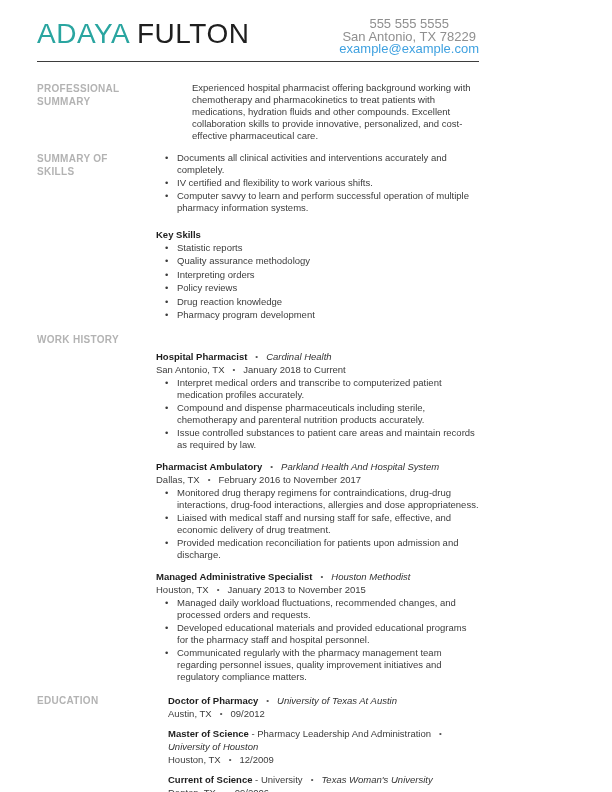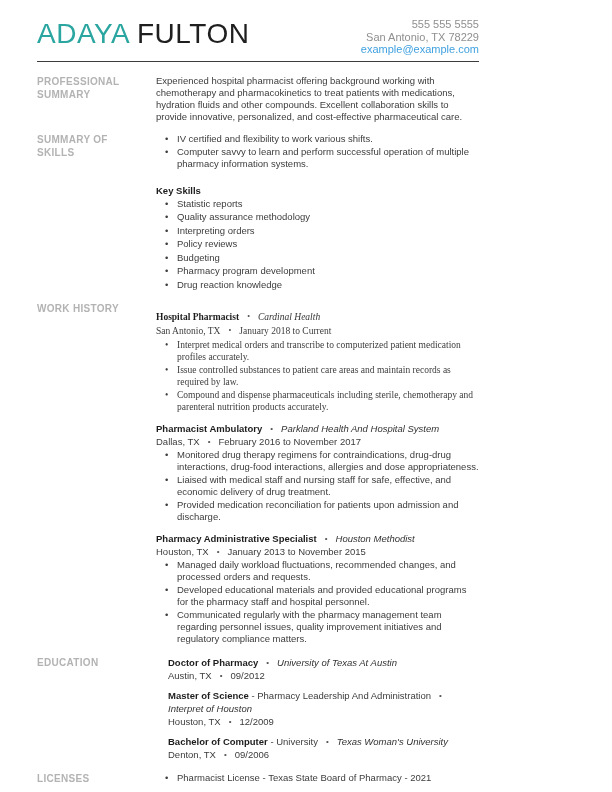--- a/index.html
+++ b/index.html
@@ -5,36 +5,36 @@
     html,body{margin:0;padding:0;background:#ffffff;}
     .page{
       width:516px;height:792px;box-sizing:border-box;
       padding:16px 37px 0 37px;
       font-family:"Liberation Sans",sans-serif;
       color:#3c3c3c;overflow:hidden;background:#ffffff;
     }
     .hdr{display:flex;justify-content:space-between;align-items:flex-start;}
     .name{margin:2px 0 0 0;font-size:28px;font-weight:normal;letter-spacing:.5px;color:#1f1f1f;line-height:32px;}
     .name-first{color:#2aa5a0;}
-    .contact{text-align:right;font-size:11px;line-height:12.5px;color:#8f8f8f;margin-top:2px;}
+    .contact{text-align:center;font-size:13px;line-height:12.5px;color:#8f8f8f;margin-top:2px;}
     .email{color:#3fa1e0;}
     .rule{border-top:1px solid #3d3d3d;margin-top:5px;height:0;}
     .section{display:grid;grid-template-columns:119px 1fr;margin-top:10px;}
-    .section.first{margin-top:13px;}
+    .section.first{margin-top:20px;gap:36px;}
     .label{font-size:10px;font-weight:bold;line-height:13px;color:#b3b3b3;letter-spacing:.3px;padding-right:8px;}
     .content{font-size:9.5px;line-height:12px;}
     p.sum{margin:0;}
     ul.bullets{margin:0;padding:0 0 0 21px;list-style:none;}
     ul.bullets li{position:relative;line-height:12px;margin:0 0 1px 0;}
     ul.bullets li::before{content:"\2022";position:absolute;left:-12px;color:#3c3c3c;}
     .key{margin-top:14px;}
     .key-h{font-weight:bold;color:#1d1d1d;line-height:13px;margin-bottom:1px;}
     .key ul.bullets li{line-height:12.5px;}
     .job{margin-top:9px;}
-    .job.j0{margin-top:8px;font-family:Liberation Serif, serif;}
+    .job.j0{margin-top:17px;}
     .line1{line-height:13px;}
     .line2{line-height:13px;margin-bottom:1px;}
     .b{font-weight:bold;color:#1d1d1d;}
     .it{font-style:italic;color:#333333;}
     .sep{display:inline-block;margin:0 8px;font-size:8px;color:#555555;vertical-align:1px;}
     .degree{margin-top:7px;margin-left:12px;}
     .degree.d0{margin-top:0;}
   </style>
 </head>
 <body>
@@ -56,64 +56,64 @@
     <div class="label">PROFESSIONAL SUMMARY</div>
     <div class="content">
       <p class="sum">Experienced hospital pharmacist offering background working with chemotherapy and pharmacokinetics to treat patients with medications, hydration fluids and other compounds. Excellent collaboration skills to provide innovative, personalized, and cost-effective pharmaceutical care.</p>
     </div>
   </div>
 
   <div class="section">
     <div class="label">SUMMARY OF SKILLS</div>
     <div class="content">
       <ul class="bullets">
+        <li>Documents all clinical activities and interventions accurately and completely.</li>
         <li>IV certified and flexibility to work various shifts.</li>
         <li>Computer savvy to learn and perform successful operation of multiple pharmacy information systems.</li>
       </ul>
       <div class="key">
         <div class="key-h">Key Skills</div>
         <ul class="bullets">
           <li>Statistic reports</li>
           <li>Quality assurance methodology</li>
           <li>Interpreting orders</li>
           <li>Policy reviews</li>
-          <li>Budgeting</li>
+          <li>Drug reaction knowledge</li>
           <li>Pharmacy program development</li>
-          <li>Drug reaction knowledge</li>
         </ul>
       </div>
     </div>
   </div>
 
   <div class="section">
     <div class="label">WORK HISTORY</div>
     <div class="content">
 
       <div class="job j0">
         <div class="line1"><span class="b">Hospital Pharmacist</span><span class="sep">•</span><span class="it">Cardinal Health</span></div>
         <div class="line2"><span>San Antonio, TX</span><span class="sep">•</span><span>January 2018 to Current</span></div>
         <ul class="bullets">
           <li>Interpret medical orders and transcribe to computerized patient medication profiles accurately.</li>
+          <li>Compound and dispense pharmaceuticals including sterile, chemotherapy and parenteral nutrition products accurately.</li>
           <li>Issue controlled substances to patient care areas and maintain records as required by law.</li>
-          <li>Compound and dispense pharmaceuticals including sterile, chemotherapy and parenteral nutrition products accurately.</li>
         </ul>
       </div>
 
       <div class="job">
         <div class="line1"><span class="b">Pharmacist Ambulatory</span><span class="sep">•</span><span class="it">Parkland Health And Hospital System</span></div>
         <div class="line2"><span>Dallas, TX</span><span class="sep">•</span><span>February 2016 to November 2017</span></div>
         <ul class="bullets">
           <li>Monitored drug therapy regimens for contraindications, drug-drug interactions, drug-food interactions, allergies and dose appropriateness.</li>
           <li>Liaised with medical staff and nursing staff for safe, effective, and economic delivery of drug treatment.</li>
           <li>Provided medication reconciliation for patients upon admission and discharge.</li>
         </ul>
       </div>
 
       <div class="job">
-        <div class="line1"><span class="b">Pharmacy Administrative Specialist</span><span class="sep">•</span><span class="it">Houston Methodist</span></div>
+        <div class="line1"><span class="b">Managed Administrative Specialist</span><span class="sep">•</span><span class="it">Houston Methodist</span></div>
         <div class="line2"><span>Houston, TX</span><span class="sep">•</span><span>January 2013 to November 2015</span></div>
         <ul class="bullets">
           <li>Managed daily workload fluctuations, recommended changes, and processed orders and requests.</li>
           <li>Developed educational materials and provided educational programs for the pharmacy staff and hospital personnel.</li>
           <li>Communicated regularly with the pharmacy management team regarding personnel issues, quality improvement initiatives and regulatory compliance matters.</li>
         </ul>
       </div>
 
     </div>
   </div>
@@ -121,26 +121,26 @@
   <div class="section">
     <div class="label">EDUCATION</div>
     <div class="content">
 
       <div class="degree d0">
         <div class="line1"><span class="b">Doctor of Pharmacy</span><span class="sep">•</span><span class="it">University of Texas At Austin</span></div>
         <div class="line2"><span>Austin, TX</span><span class="sep">•</span><span>09/2012</span></div>
       </div>
 
       <div class="degree">
-        <div class="line1"><span class="b">Master of Science</span> <span>- Pharmacy Leadership And Administration</span><span class="sep">•</span><span class="it">Interpret of Houston</span></div>
+        <div class="line1"><span class="b">Master of Science</span> <span>- Pharmacy Leadership And Administration</span><span class="sep">•</span><span class="it">University of Houston</span></div>
         <div class="line2"><span>Houston, TX</span><span class="sep">•</span><span>12/2009</span></div>
       </div>
 
       <div class="degree">
-        <div class="line1"><span class="b">Bachelor of Computer</span> <span>- University</span><span class="sep">•</span><span class="it">Texas Woman's University</span></div>
+        <div class="line1"><span class="b">Current of Science</span> <span>- University</span><span class="sep">•</span><span class="it">Texas Woman's University</span></div>
         <div class="line2"><span>Denton, TX</span><span class="sep">•</span><span>09/2006</span></div>
       </div>
 
     </div>
   </div>
 
   <div class="section">
     <div class="label">LICENSES</div>
     <div class="content">
       <ul class="bullets">

